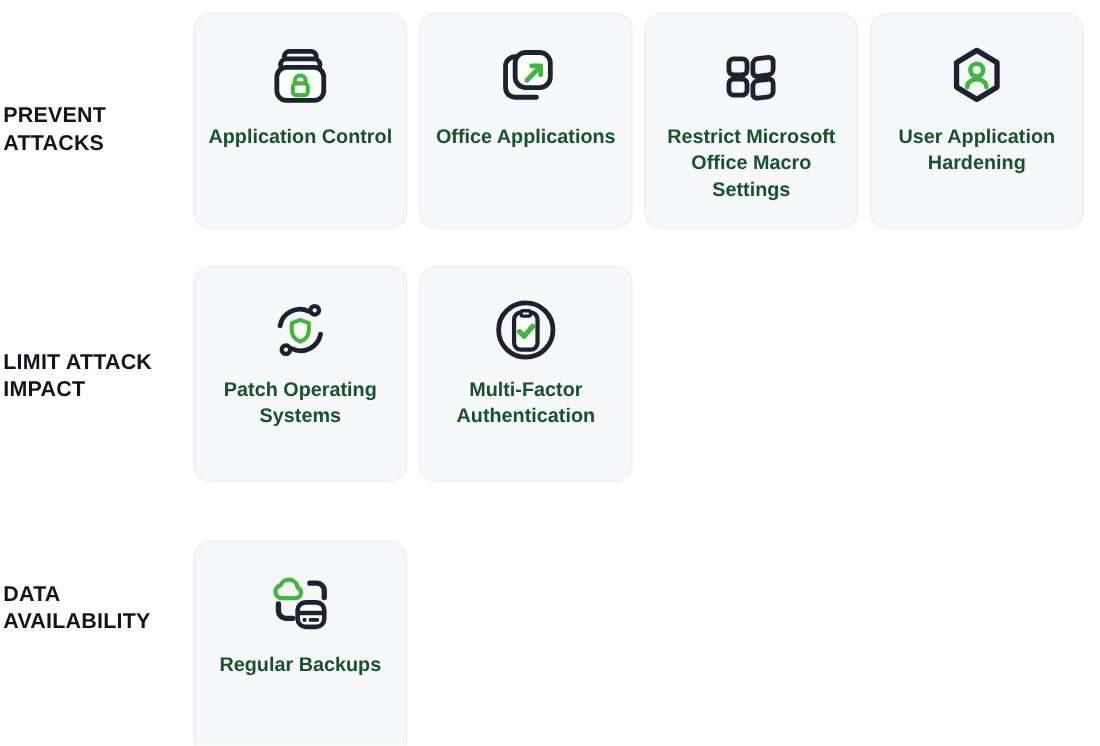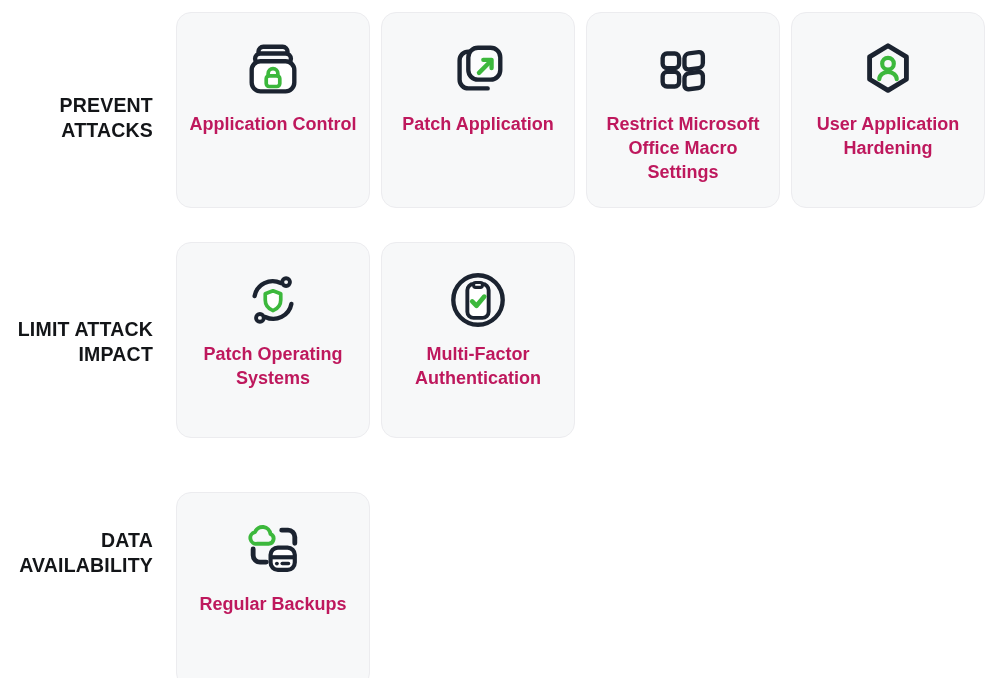--- a/index.html
+++ b/index.html
@@ -4,21 +4,21 @@
 <style>
   html,body { margin:0; padding:0; background:#ffffff; }
   body {
     width:1000px; height:678px; position:relative; overflow:hidden;
     font-family:"Liberation Sans", sans-serif;
   }
   .board { position:absolute; inset:0; }
 
   .row-label {
     position:absolute; left:3px; width:150px;
-    text-align:right; font-weight:700; font-size:19.5px;
+    font-weight:700; font-size:19.5px;
     line-height:1.3; color:#131518; letter-spacing:0.2px;
   }
   #label-row1 { top:93px; }
   #label-row2 { top:317px; }
   #label-row3 { top:528px; }
 
   .card-row { position:absolute; left:176px; display:flex; gap:11px; }
   #row1 { top:12px; }
   #row2 { top:242px;justify-content:flex-end; }
   #row3 { top:492px; }
@@ -26,21 +26,21 @@
   .card {
     width:194px; height:196px; box-sizing:border-box;
     background:#f7f8f9; border:1px solid #ececef; border-radius:15px;
     display:flex; flex-direction:column; align-items:center;
     padding-top:26px;
   }
   .card .icon-wrap { width:62px; height:62px; flex:0 0 auto; }
   .card .icon-wrap svg { width:62px; height:62px; display:block; }
   .card-title {
     margin-top:12px; padding:0 9px;
-    font-size:18px; font-weight:700; color:#be185d;
+    font-size:18px; font-weight:700; color:#14532d;
     text-align:center; line-height:1.32;
   }
 </style>
 </head>
 <body>
 
 <div class="board">
 
   <div class="row-label" id="label-row1">PREVENT ATTACKS</div>
   <div class="row-label" id="label-row2">LIMIT ATTACK IMPACT</div>
@@ -63,21 +63,21 @@
 
     <div class="card">
       <span class="icon-wrap">
         <svg viewBox="0 0 64 64" fill="none">
           <path d="M25,13 h-3 a9,9 0 0 0 -9,9 v20 a9,9 0 0 0 9,9 h20" stroke="#1b2330" stroke-width="4.5" stroke-linecap="round"></path>
           <rect x="22" y="9" width="33" height="33" rx="10" fill="#fbfcfc" stroke="#1b2330" stroke-width="4.5"></rect>
           <path d="M33,35 L45,23" stroke="#3cb83c" stroke-width="4.5" stroke-linecap="round"></path>
           <path d="M37.5,21.5 H46 V30" stroke="#3cb83c" stroke-width="4.5" stroke-linecap="round" stroke-linejoin="round"></path>
         </svg>
       </span>
-      <span class="card-title">Patch Application</span>
+      <span class="card-title">Office Applications</span>
     </div>
 
     <div class="card">
       <span class="icon-wrap">
         <svg viewBox="0 0 64 64" fill="none">
           <rect x="11" y="15" width="17" height="15" rx="4.5" stroke="#1b2330" stroke-width="4.5"></rect>
           <rect x="11" y="34" width="17" height="15" rx="4.5" stroke="#1b2330" stroke-width="4.5"></rect>
           <g transform="skewY(-7)">
             <rect x="33.5" y="19.5" width="19" height="16.5" rx="4.5" stroke="#1b2330" stroke-width="4.5"></rect>
             <rect x="33.5" y="40" width="19" height="16.5" rx="4.5" stroke="#1b2330" stroke-width="4.5"></rect>

